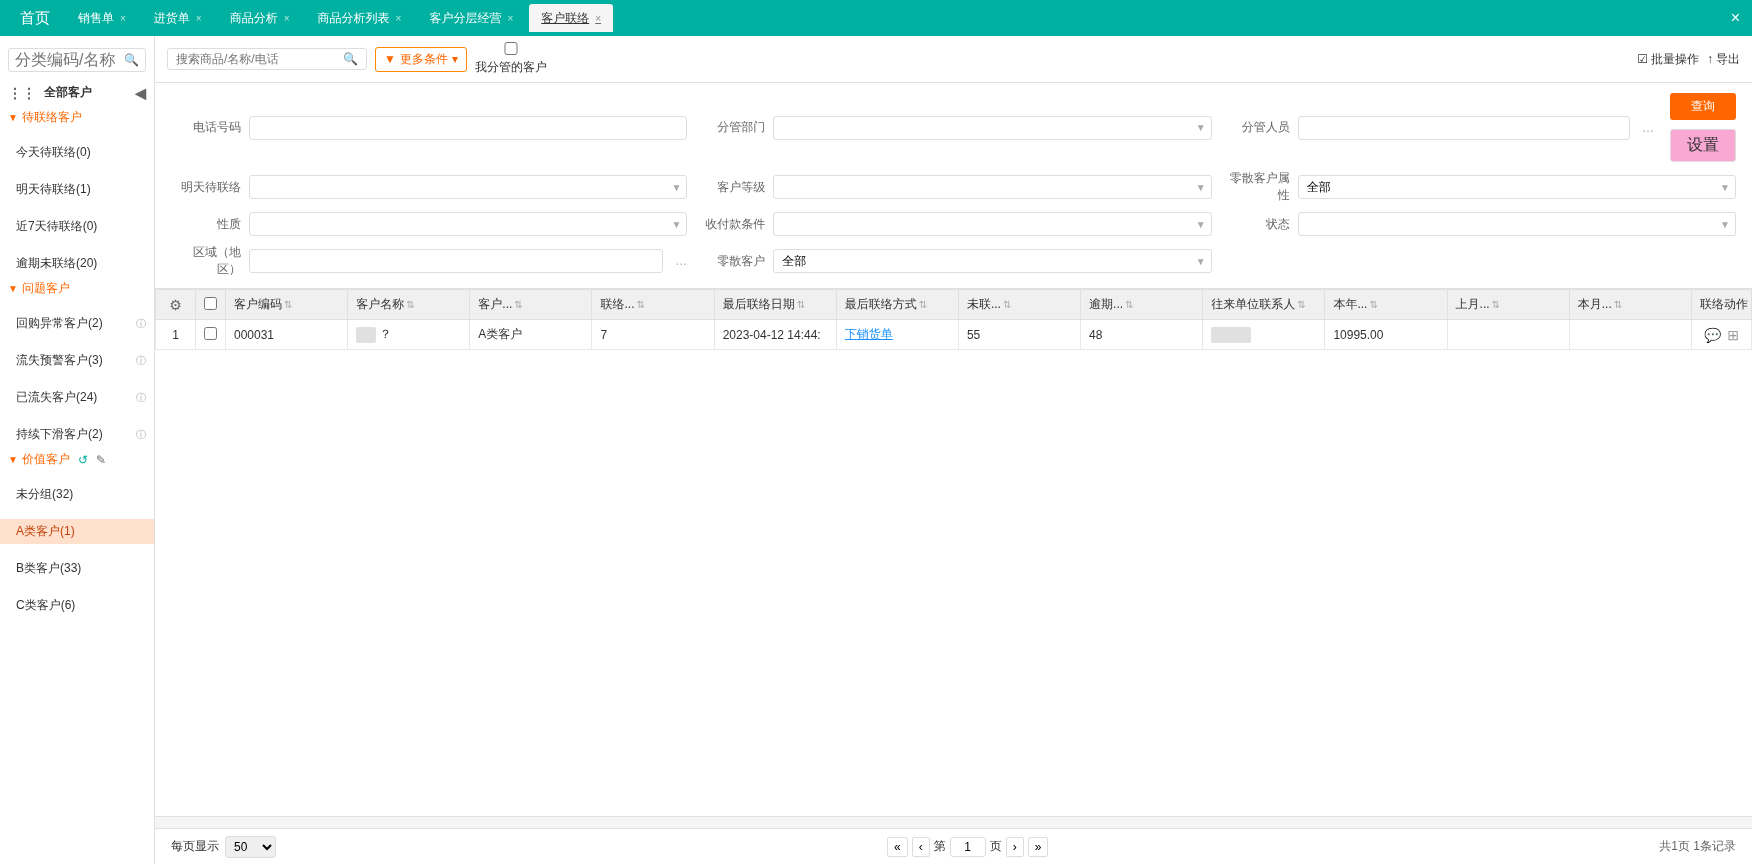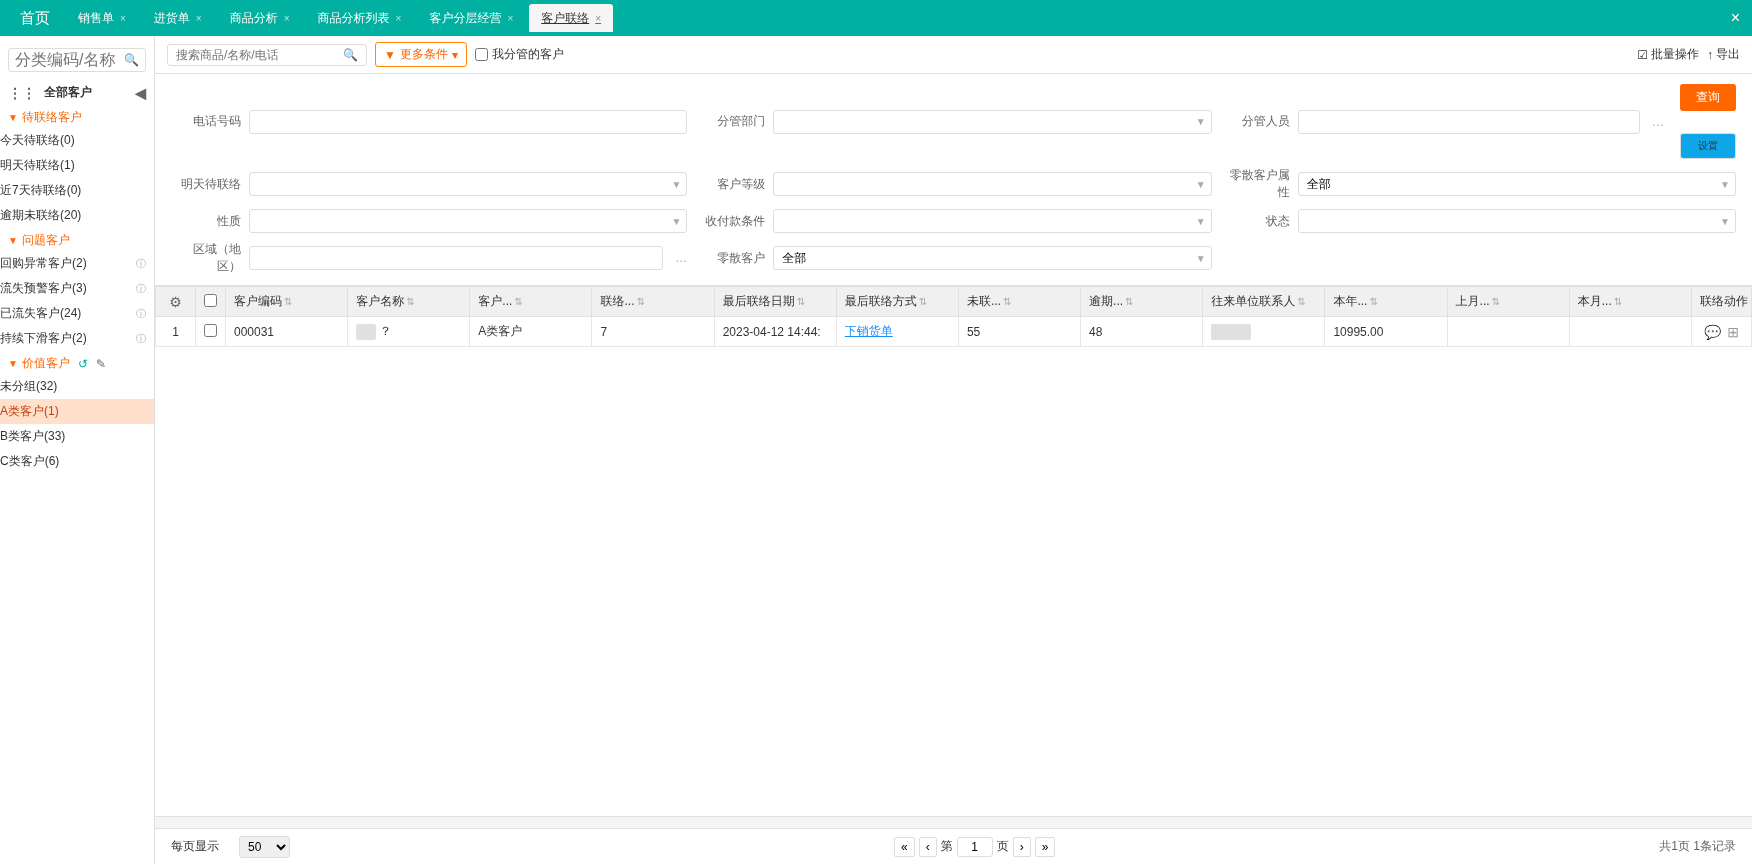--- a/index.html
+++ b/index.html
@@ -40,22 +40,23 @@
       padding: 4px 8px; font-weight: bold; color: #333; display: flex; align-items: center;
       justify-content: space-between; cursor: pointer;
     }
     .sidebar-section .dots-icon { color: #666; font-size: 14px; margin-right: 4px; }
     .sidebar-collapse { color: #666; font-size: 14px; cursor: pointer; }
     .sidebar-group-title {
       padding: 4px 8px 2px; color: #ff6600; font-size: 12px; display: flex; align-items: center; gap: 4px;
     }
     .sidebar-group-title .triangle { color: #ff6600; font-size: 10px; }
     .sidebar-item {
-      padding: 4px 8px 4px 0; color: #333; cursor: pointer; display: flex; align-items: center;
+      padding: 4px 8px 4px 16px; color: #333; cursor: pointer; display: flex; align-items: center;
       justify-content: center;
+      margin-top: 12px;
     }
     .sidebar-item.active { background: #ffe0cc; color: #c2410c; }
     .sidebar-item-label { flex: 1; }
     .sidebar-item-info { color: #aaa; font-size: 10px; margin-left: 4px; }
 
     
     .content { flex: 1; display: flex; flex-direction: column; overflow: hidden; background: #f5f5f5; }
 
     
     .toolbar {
@@ -64,21 +65,21 @@
     }
     .toolbar-search {
       display: flex; align-items: center; border: 1px solid #ddd; border-radius: 3px;
       padding: 3px 8px; background: white; gap: 4px; width: 200px;
     }
     .toolbar-search input { border: none; outline: none; font-size: 12px; width: 100%; }
     .filter-btn {
       display: flex; align-items: center; gap: 4px; color: #ff6600; cursor: pointer;
       padding: 3px 8px; border: 1px solid #ff8800; border-radius: 3px; background: white;
     }
-    .my-customer { display: flex; gap: 4px; color: #333; cursor: pointer; }
+    .my-customer { display: flex; gap: 4px; color: #333; cursor: pointer; flex-direction: column; }
     .toolbar-right { margin-left: auto; display: flex; gap: 8px; align-items: center; }
     .batch-op { color: #333; cursor: pointer; display: flex; align-items: center; gap: 3px; }
     .export-btn { color: #333; cursor: pointer; display: flex; align-items: center; gap: 3px; }
 
     
     .filter-panel {
       background: white; padding: 10px 16px; border-bottom: 1px solid #e0e0e0;
       display: grid; grid-template-columns: 1fr 1fr 1fr; gap: 8px; flex-shrink: 0;
     }
     .filter-row { display: flex; align-items: center; gap: 8px; }
@@ -96,22 +97,22 @@
     }
     .filter-select-wrap .chevron {
       position: absolute; right: 6px; color: #aaa; font-size: 10px; pointer-events: none;
     }
     .filter-dots { color: #aaa; cursor: pointer; margin-left: 4px; }
     .query-btn {
       background: #ff6600; color: white; border: none; border-radius: 3px;
       padding: 5px 16px; cursor: pointer; font-size: 12px;
     }
     .set-btn {
-      background: #0ea5e9; color: #333; border: 1px solid #ddd; border-radius: 3px;
-      padding: 5px 16px; cursor: pointer; font-size: 10px; margin-top: 20px; width: 100%;
+      background: #f9a8d4; color: #333; border: 1px solid #ddd; border-radius: 3px;
+      padding: 5px 16px; cursor: pointer; font-size: 16px; margin-top: 7px; width: 100%;
     }
 
     
     .table-wrap { flex: 1; overflow: auto; background: white; margin: 0; }
     table { width: 100%; border-collapse: collapse; table-layout: fixed; }
     thead tr { background: #f0f0f0; }
     th {
       border: 1px solid #e0e0e0; padding: 6px 8px; text-align: left;
       font-weight: normal; color: #333; white-space: nowrap; font-size: 12px;
       position: relative; cursor: pointer;
@@ -127,21 +128,21 @@
     .link-btn { color: #1890ff; cursor: pointer; text-decoration: underline; }
     .action-icons { display: flex; gap: 6px; justify-content: center; }
     .action-icon { color: #999; cursor: pointer; font-size: 14px; }
 
     
     .bottom-bar {
       display: flex; align-items: center; justify-content: space-between;
       padding: 6px 16px; background: white; border-top: 1px solid #e0e0e0;
       flex-shrink: 0; height: 36px;
     }
-    .page-size { display: flex; align-items: center; gap: 20px; color: #333; }
+    .page-size { display: flex; align-items: center; gap: 6px; color: #333; }
     .page-size select {
       border: 1px solid #ddd; border-radius: 3px; padding: 2px 4px; font-size: 12px;
     }
     .pagination { display: flex; align-items: center; gap: 4px; color: #333; }
     .page-btn {
       border: 1px solid #ddd; background: white; padding: 2px 6px; cursor: pointer;
       border-radius: 2px; font-size: 12px;
     }
     .page-btn:disabled { color: #ccc; cursor: not-allowed; }
     .page-input {

